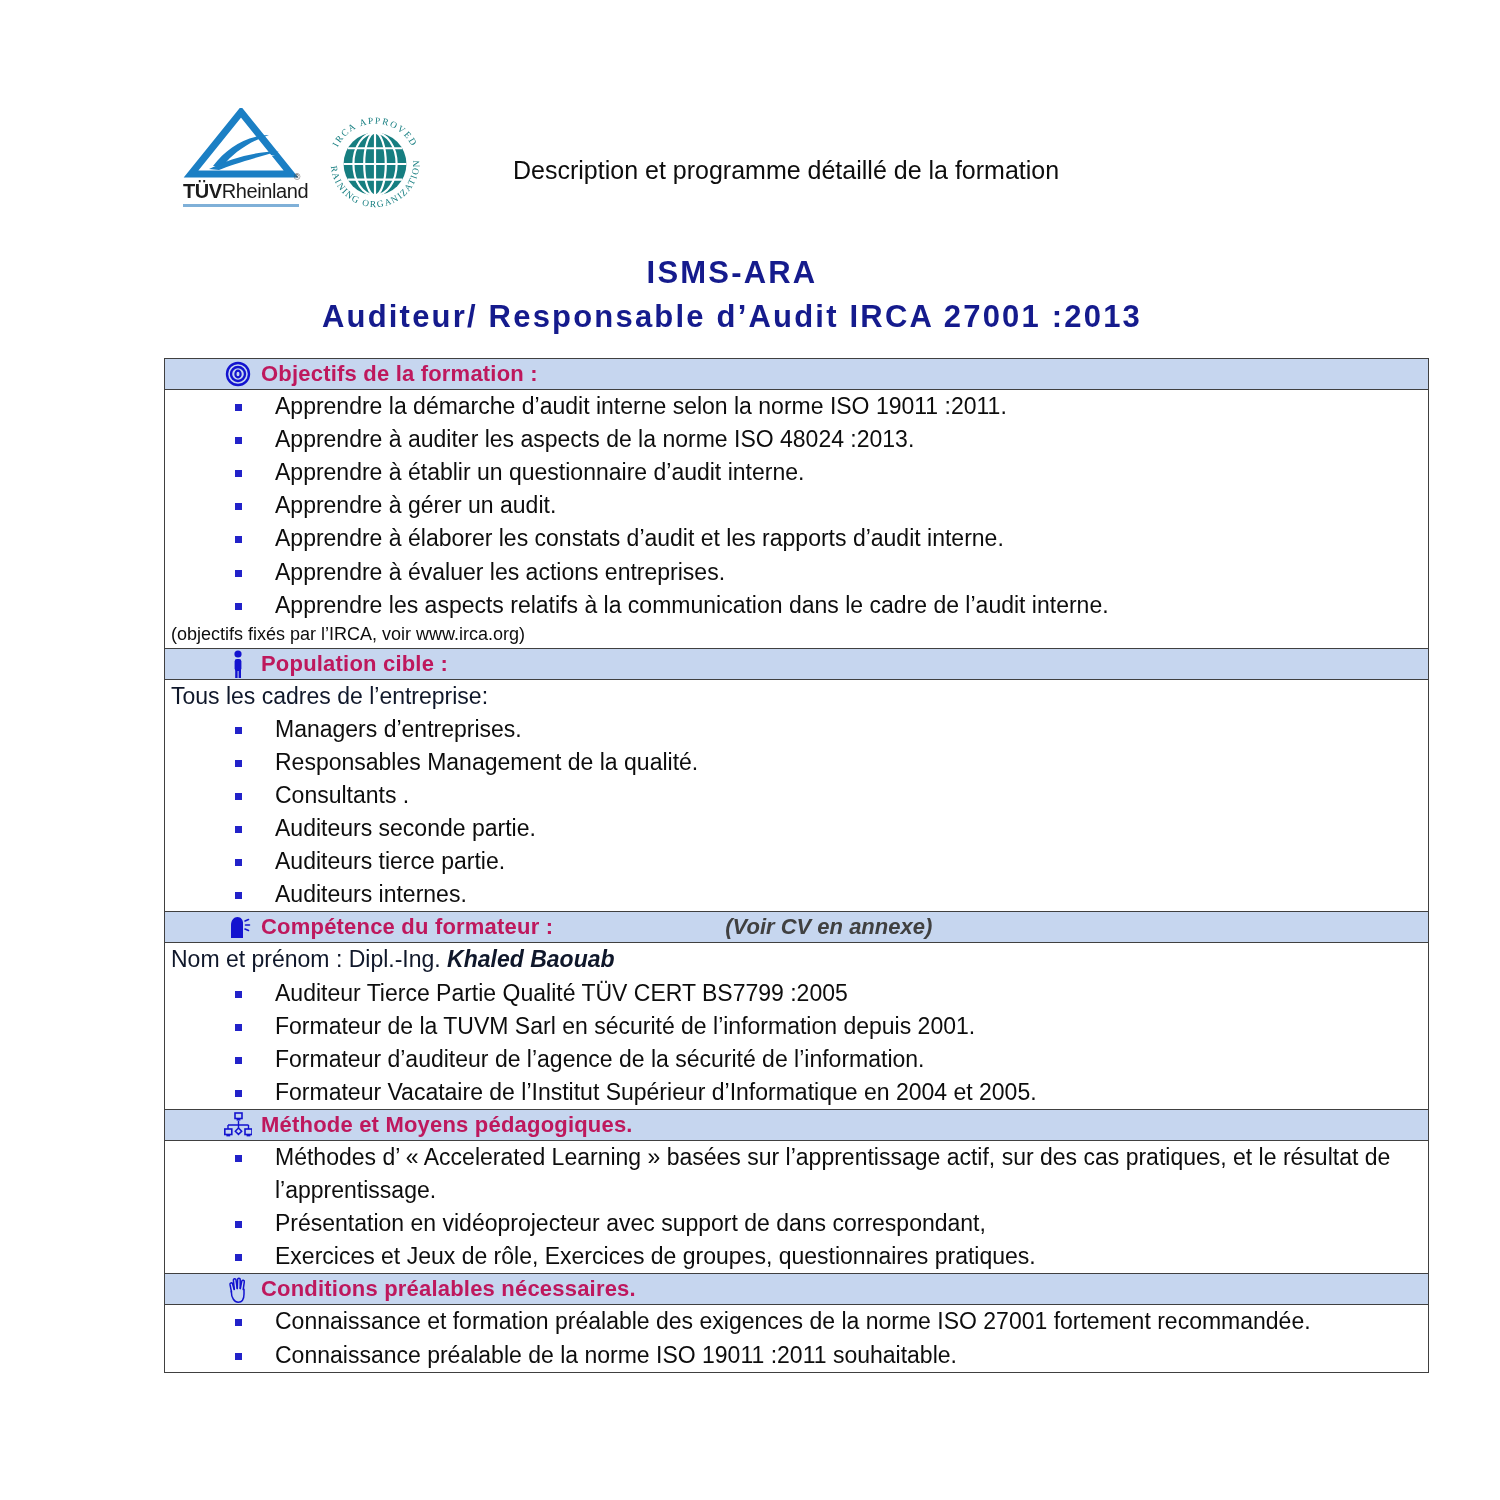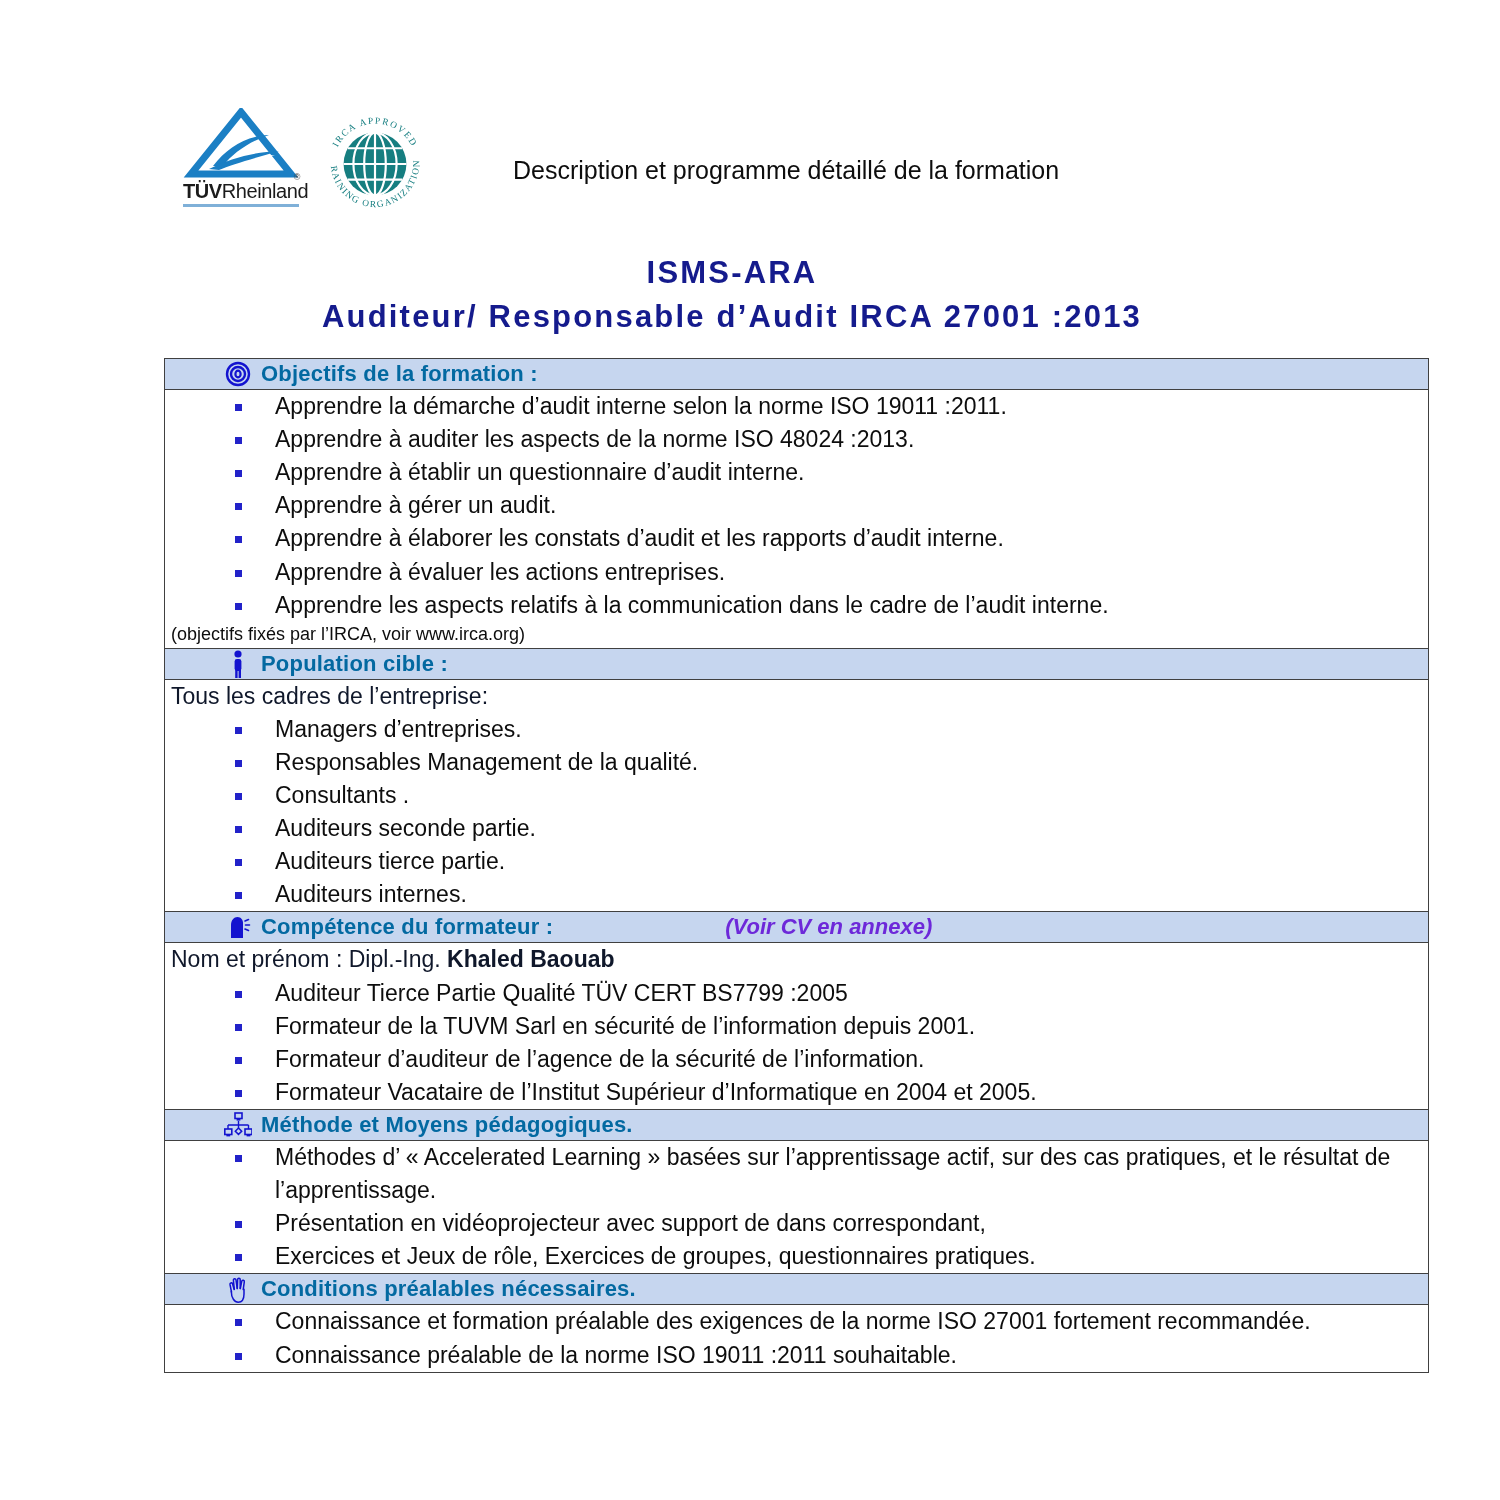--- a/index.html
+++ b/index.html
@@ -127,44 +127,44 @@
     height: 30px;
     flex: 0 0 30px;
     display: flex;
     align-items: center;
     justify-content: center;
     margin-right: 8px;
   }
   .sec-head-text {
     font-size: 22px;
     font-weight: bold;
-    color: #0369a1;
+    color: #be185d;
     letter-spacing: 0.2px;
     white-space: nowrap;
   }
   .sec-head-note {
     font-size: 22px;
     font-weight: bold;
     font-style: italic;
-    color: #6d28d9;
+    color: #404040;
     margin-left: 172px;
     white-space: nowrap;
   }
 
   .body-cell {
     background: #ffffff;
     padding: 6px 8px 8px 8px;
   }
   .lead-line {
     font-size: 23px;
     line-height: 1.44;
     padding-left: 6px;
     color: #0f172a;
   }
-  .lead-line b { font-weight: bold; }
+  .lead-line b { font-weight: bold; font-style: italic; }
   ul.bl {
     list-style: none;
     margin: 0;
     padding: 0;
   }
   ul.bl li {
     position: relative;
     font-size: 23px;
     line-height: 1.44;
     color: #0d0d0d;

